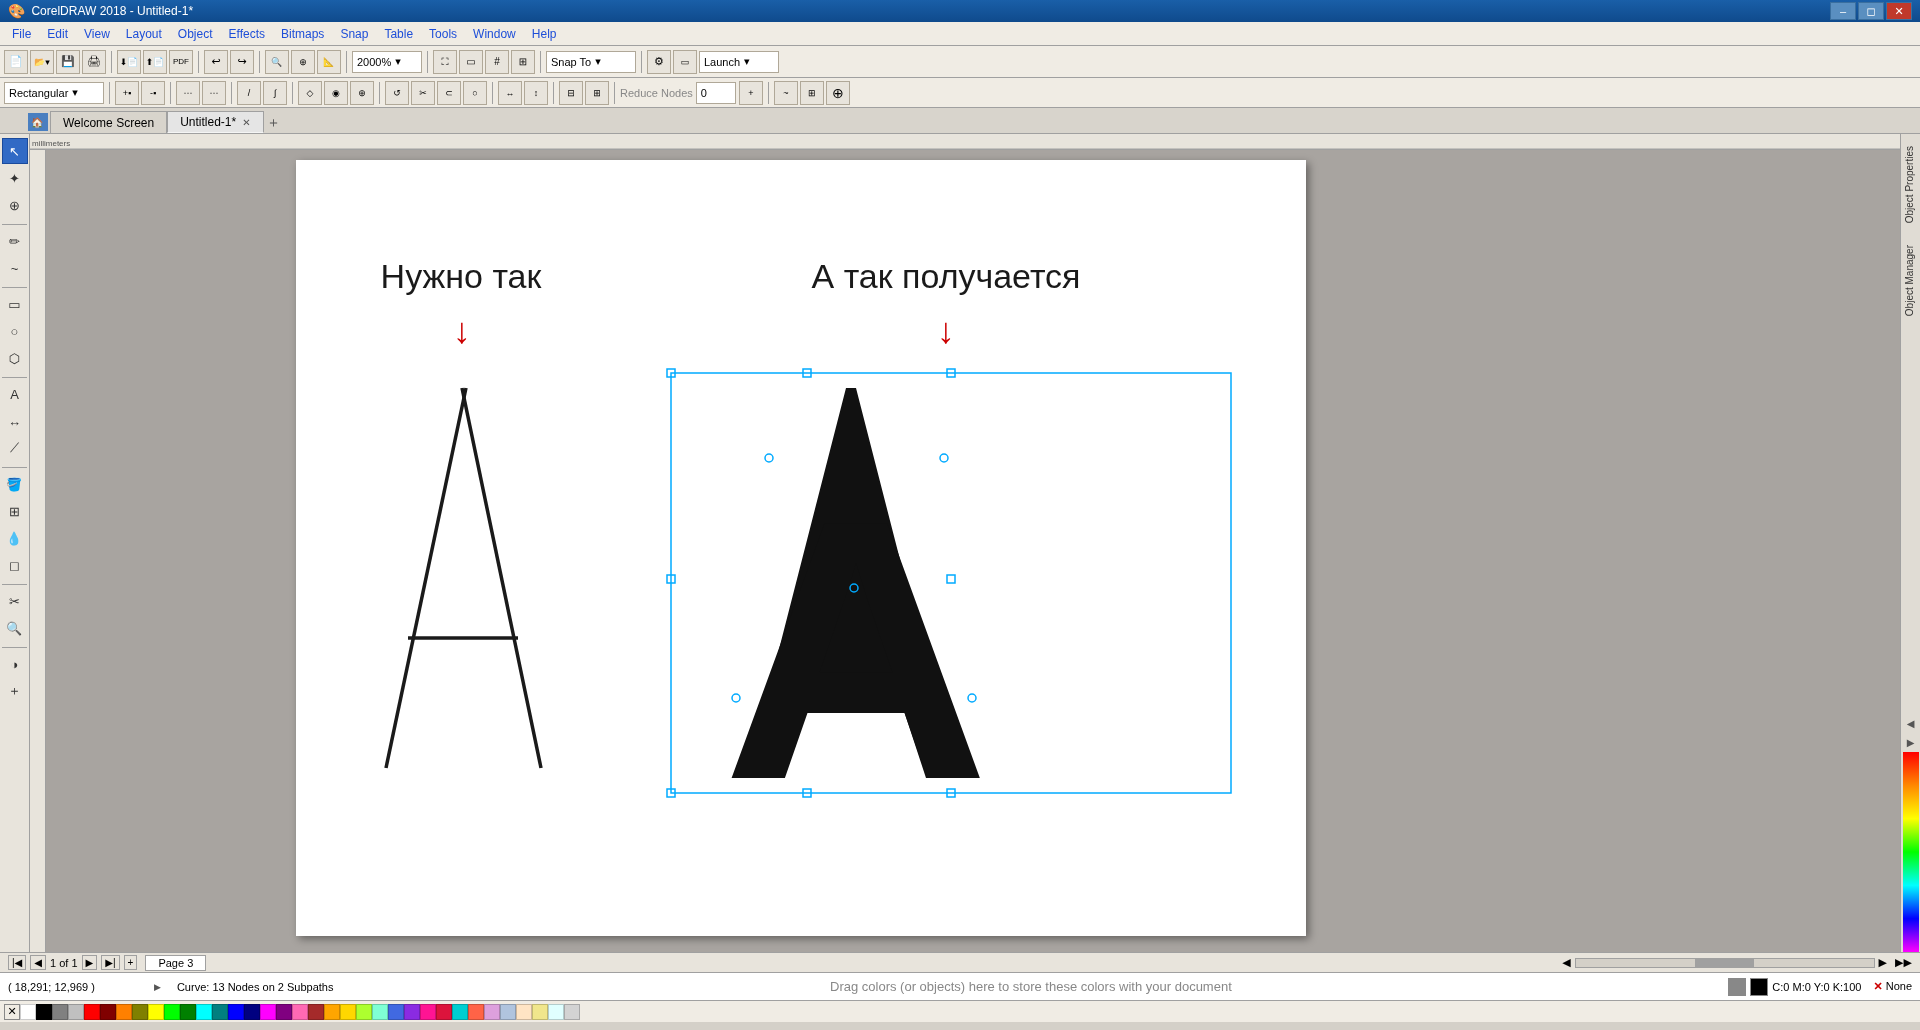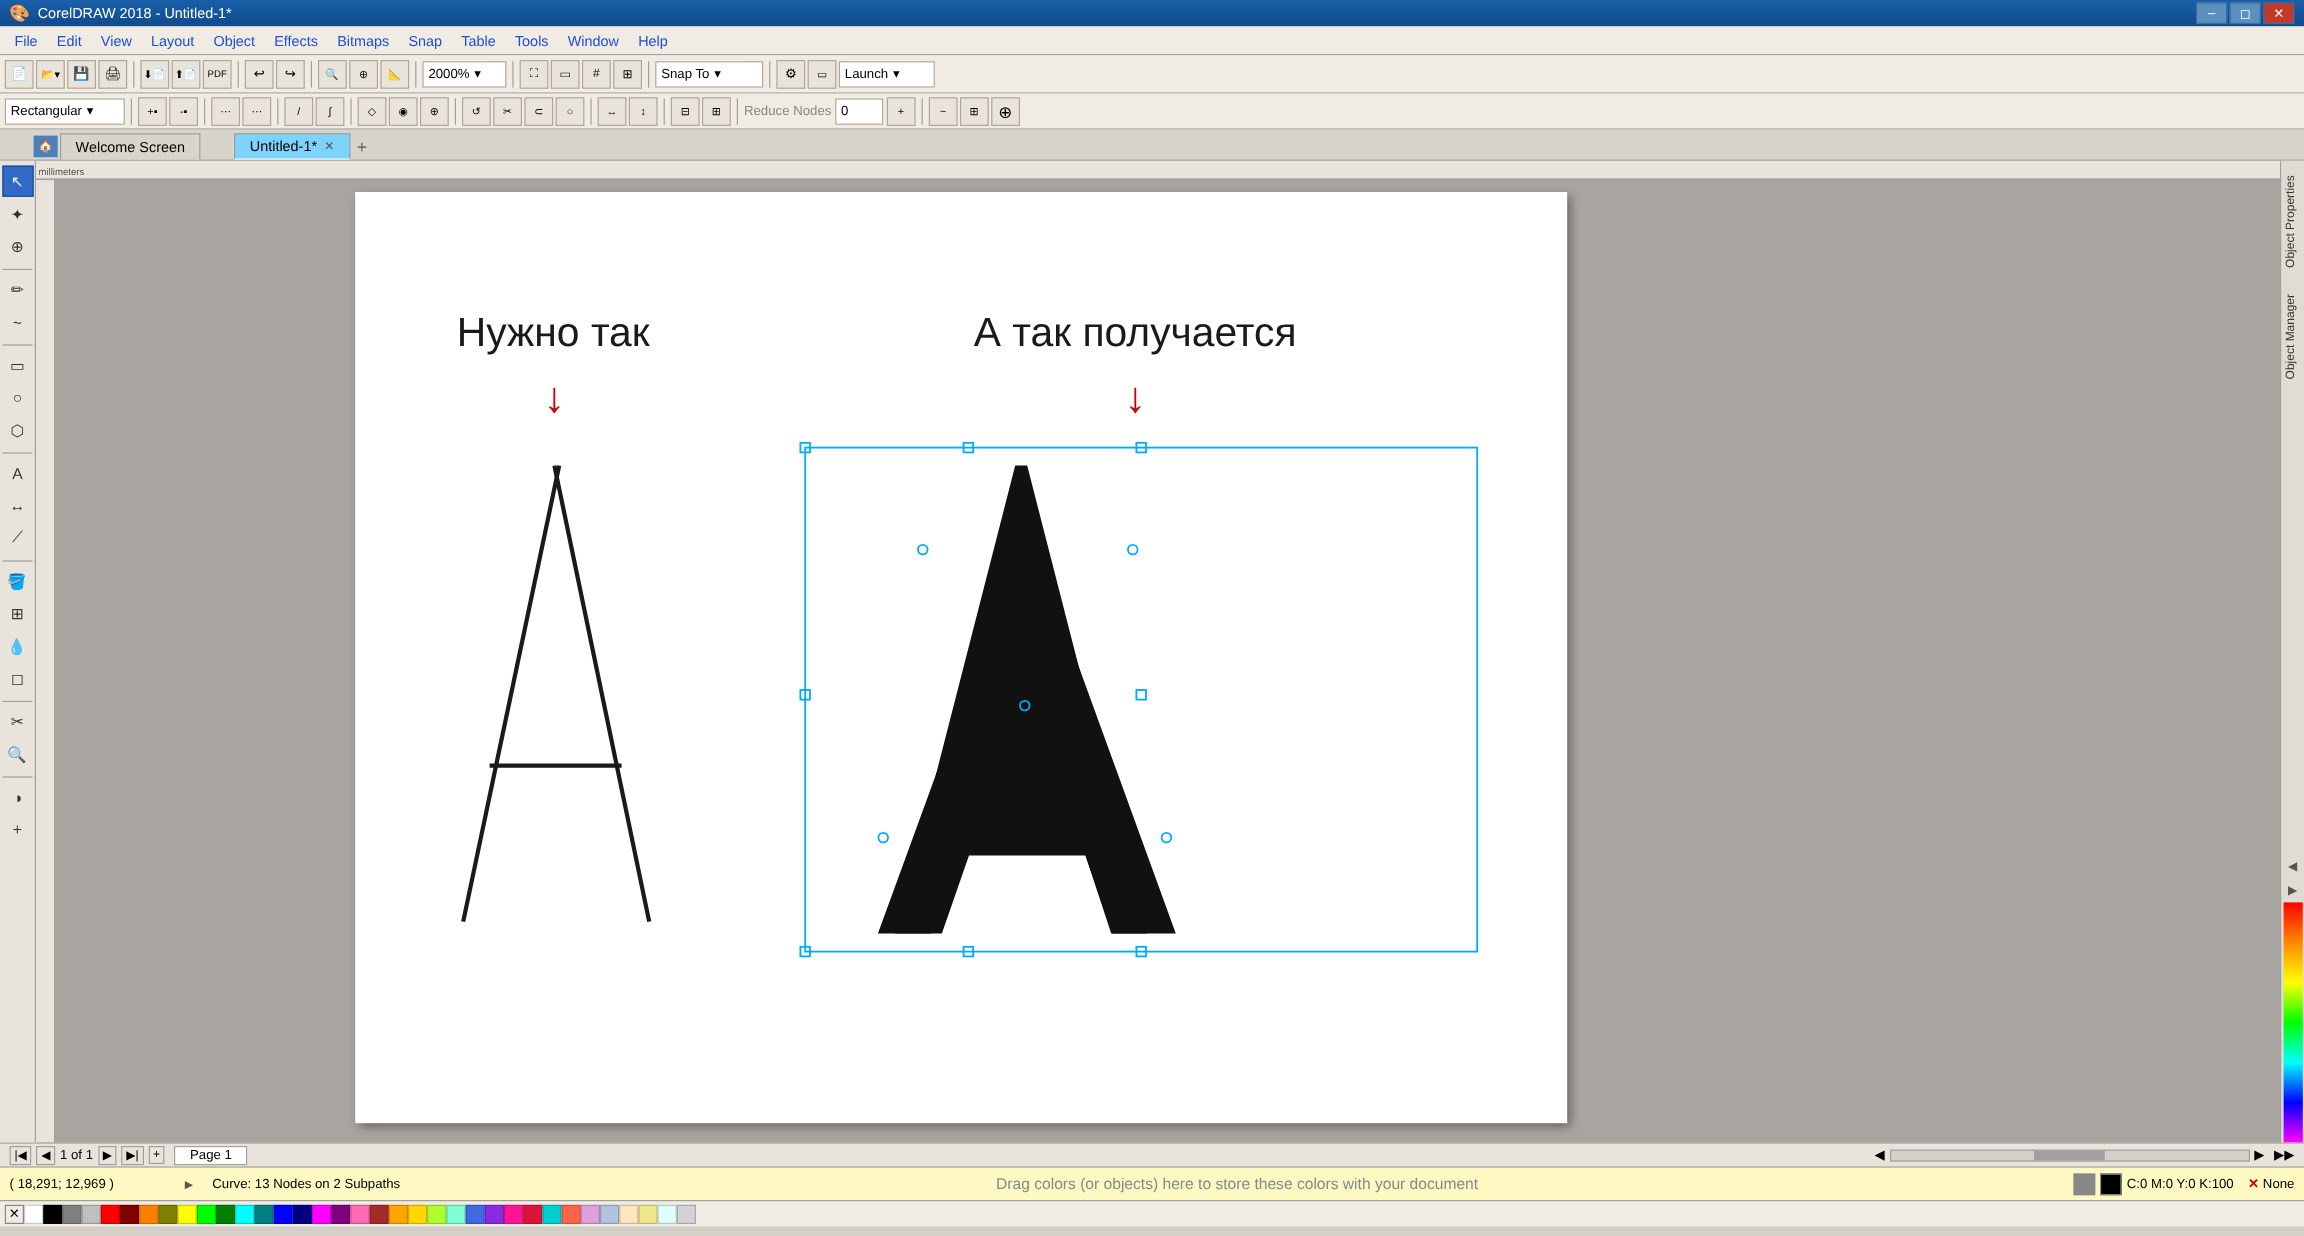--- a/index.html
+++ b/index.html
@@ -92,23 +92,22 @@
     .tab {
       height: 22px;
       padding: 0 12px;
       background: #d8d4cc;
       border: 1px solid #a0a0a0;
       border-bottom: none;
       display: flex; align-items: center; gap: 6px;
       font-size: 12px; cursor: pointer;
     }
     .tab.active {
-      background: #7dd3fc;
+      background: #e5e5e5;
       border-bottom: 1px solid #f5f5f5;
-      margin-left: 28px;
     }
     .tab-home { width: 20px; height: 18px; background: #4a7fc0; margin-right: 2px; display: flex; align-items: center; justify-content: center; color: white; font-size: 10px; }
     .tab-add { width: 20px; height: 20px; display: flex; align-items: center; justify-content: center; cursor: pointer; font-size: 14px; color: #555; }
 
     
     #main-area {
       display: flex;
       height: calc(1030px - 22px - 24px - 32px - 30px - 26px - 28px - 22px);
       background: #d4d0c8;
     }
@@ -187,21 +186,21 @@
       font-size: 10px;
       padding: 8px 3px;
       cursor: pointer;
       color: #333;
       border-left: 2px solid transparent;
     }
 
     
     #statusbar {
       height: 28px;
-      background: #fef9c3;
+      background: #ffffff;
       border-top: 1px solid #a0a0a0;
       display: flex;
       align-items: center;
       padding: 0 8px;
       gap: 16px;
       font-size: 11px;
     }
 
     
     #palette-bar {
@@ -487,21 +486,21 @@
   <div class="page-nav-btn">|◀</div>
   <div class="page-nav-btn">◀</div>
   <span>
     <span>1</span>
     of
     <span>1</span>
   </span>
   <div class="page-nav-btn">▶</div>
   <div class="page-nav-btn">▶|</div>
   <div class="page-nav-btn">+</div>
-  <span style="padding: 1px 12px; border: 1px solid #a0a0a0; background: white; margin-left: 4px;">Page 1</span>
+  <span style="padding: 1px 12px; border: 1px solid #a0a0a0; background: white; margin-left: 4px;">Page 3</span>
 
   <div style="flex:1;"></div>
   <div style="font-size:11px;cursor:pointer;">◀</div>
   <div style="flex:0 0 300px;height:10px;background:#d4d0c8;border:1px solid #a0a0a0;position:relative;">
     <div style="position:absolute;left:40%;width:20%;height:100%;background:#a0a0a0;"></div>
   </div>
   <div style="font-size:11px;cursor:pointer;">▶</div>
   <div style="font-size:11px;cursor:pointer;margin-left:4px;">▶▶</div>
 </div>
 

